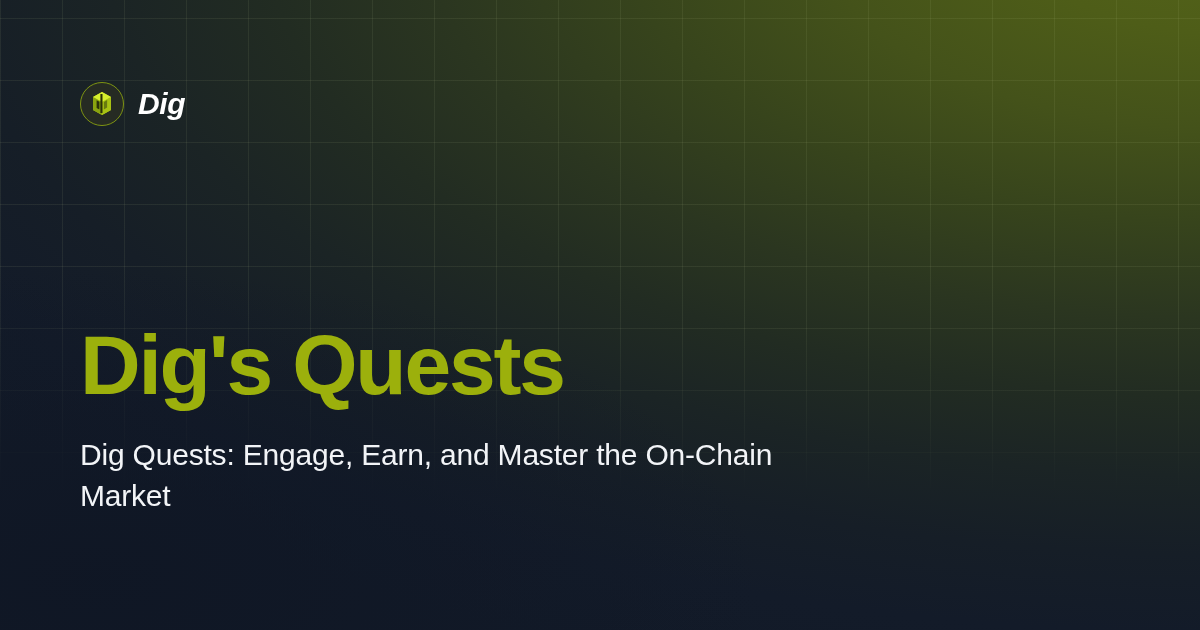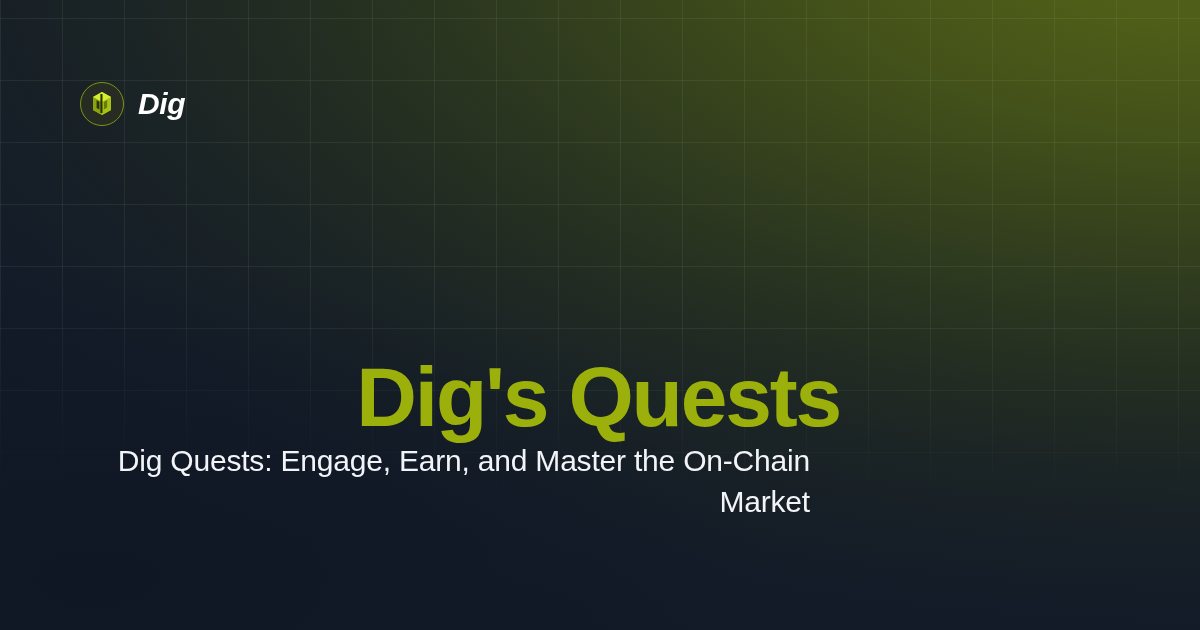--- a/index.html
+++ b/index.html
@@ -96,35 +96,35 @@
     color:#ffffff;
     letter-spacing:-0.4px;
     line-height:1;
     font-style:italic;
   }
 
   
   .content {
     position:absolute;
     left:80px;
-    top:354px;
+    top:322px;
     width:760px;
-    text-align:right;
   }
 
   .headline {
     font-size:84px;
     font-weight:bold;
     line-height:1.04;
     letter-spacing:-2.2px;
     color:#9cb00c;
     white-space:nowrap;
   }
 
   .subhead {
+    margin-top:26px;
     font-size:30px;
     font-weight:normal;
     line-height:1.36;
     letter-spacing:-0.2px;
     color:#f2f4f7;
     max-width:730px;
   }
 </style>
 </head>
 <body>

